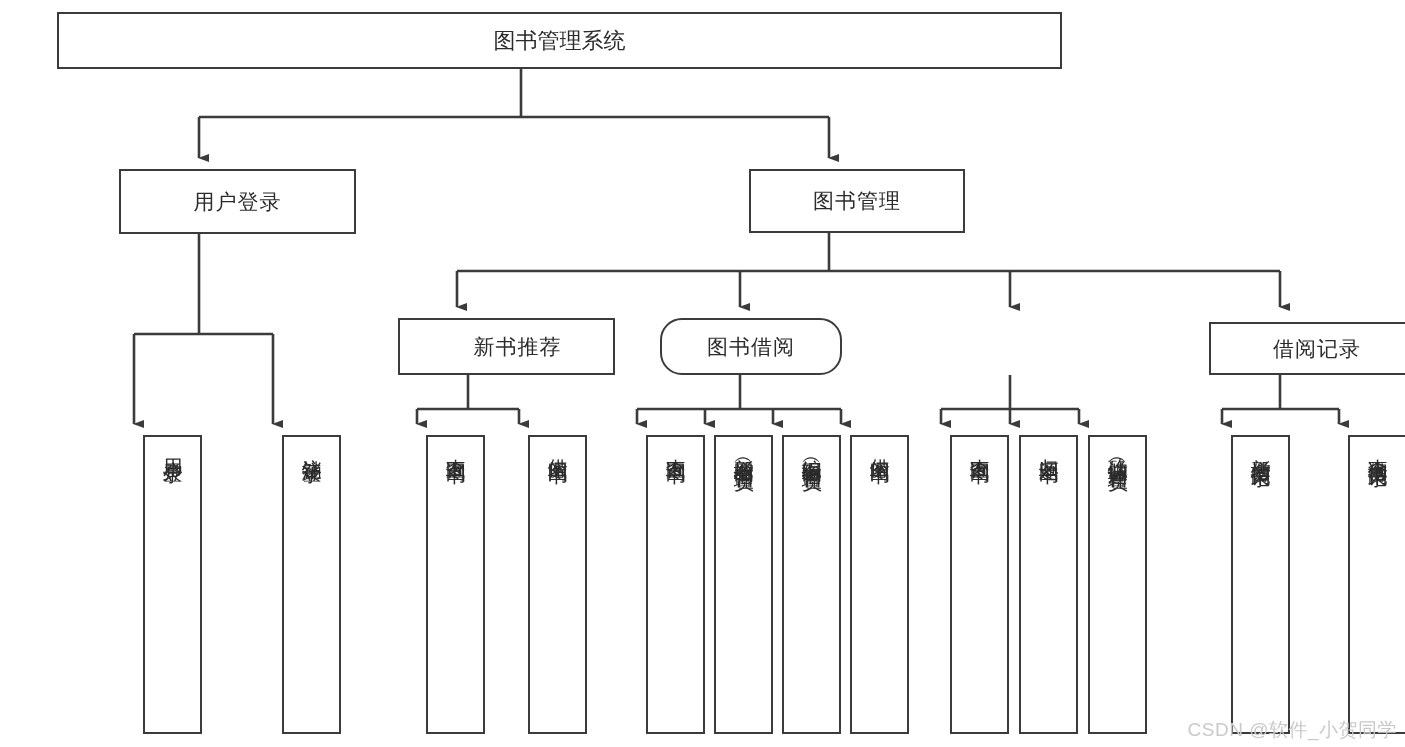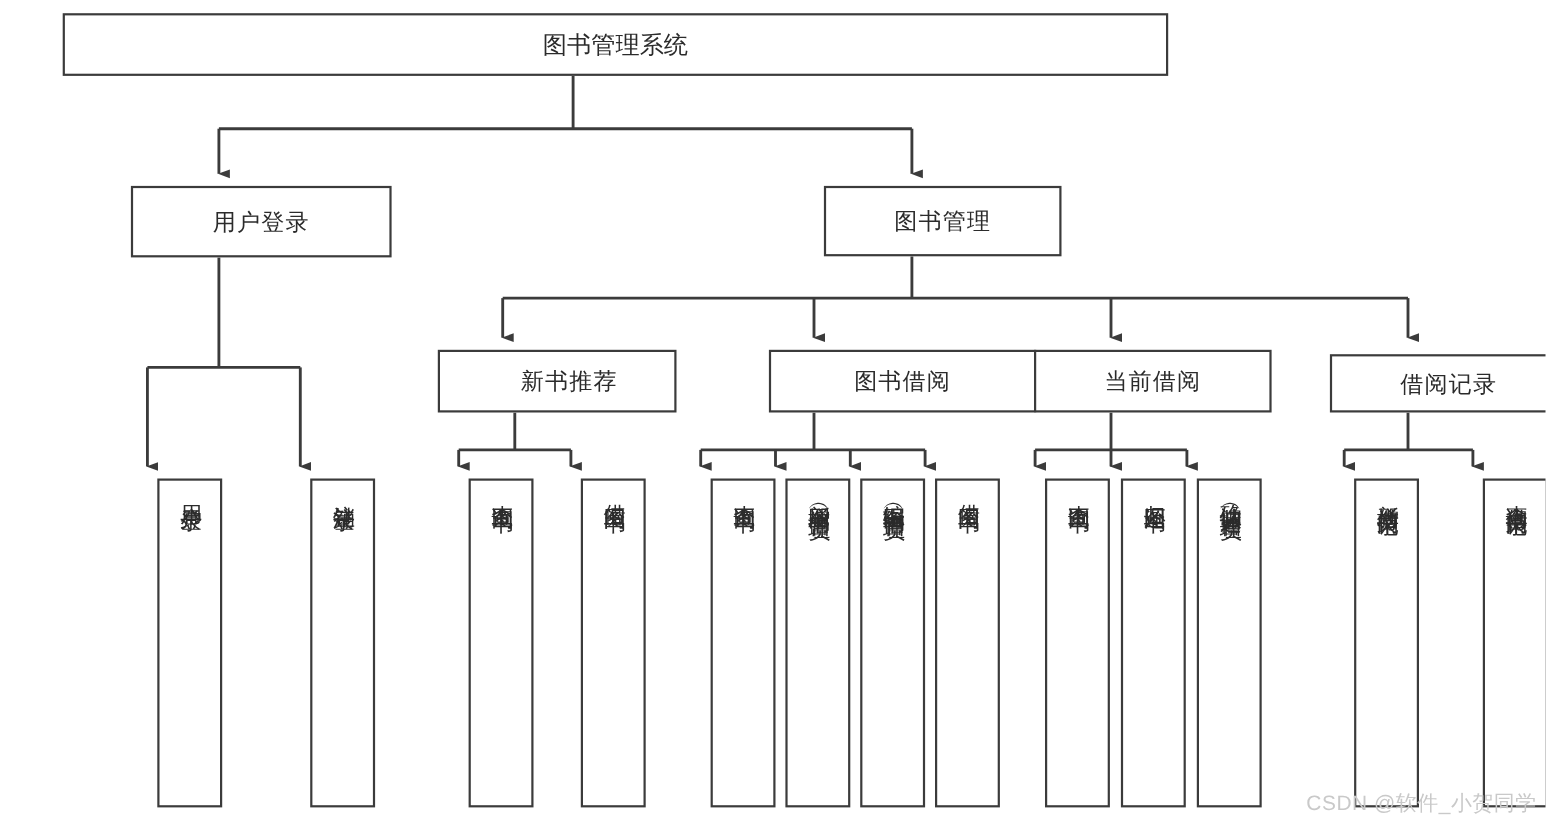--- a/index.html
+++ b/index.html
@@ -83,25 +83,22 @@
   <div class="node h" style="left:81px;top:169px;width:237px;height:65px;">
     <span>用户登录</span>
   </div>
   <div class="node h" style="left:711px;top:169px;width:216px;height:64px;">
     <span>图书管理</span>
   </div>
 
   <div class="node h" style="left:360px;top:318px;width:217px;height:57px;padding-left:22px;">
     <span>新书推荐</span>
   </div>
-  <div class="node h" style="left:661px;top:318px;width:243px;height:57px;">
+  <div class="node h" style="left:622px;top:318px;width:182px;height:57px;border-radius:22px;">
     <span>图书借阅</span>
-  </div>
-  <div class="node h" style="left:902px;top:318px;width:216px;height:57px;">
-    <span>当前借阅</span>
   </div>
   <div class="node h" style="left:1171px;top:322px;width:216px;height:53px;font-family:Liberation Mono, monospace;">
     <span>借阅记录</span>
   </div>
 
   <div class="node leaf" style="left:105px;top:435px;width:59px;height:299px;">
     <span class="vtext">用户登录</span>
   </div>
   <div class="node leaf" style="left:244px;top:435px;width:59px;height:299px;">
     <span class="vtext">注销登录</span>

